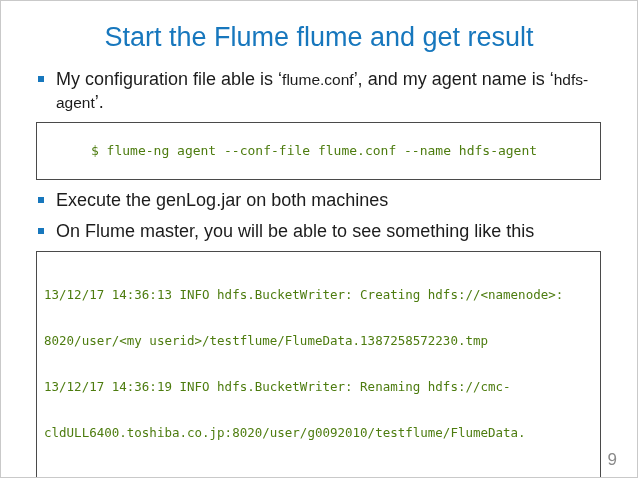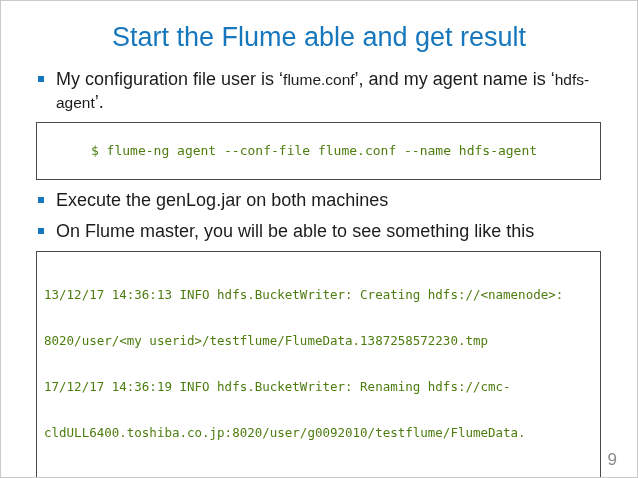--- a/index.html
+++ b/index.html
@@ -72,48 +72,48 @@
     bottom: 7px;
     color: #8a8a8a;
     font-size: 17px;
   }
 </style>
 </head>
 <body>
 
 <div class="slide">
 
-  <div class="title">Start the Flume able and get result</div>
+  <div class="title">Start the Flume flume and get result</div>
 
   <div class="content">
 
     <div class="bullet">
       <span class="sq"></span>
-      <span><span>My configuration file user is ‘</span><span class="mono">flume.conf</span><span>’, and my agent name is ‘</span><span class="mono">hdfs-agent</span><span>’.</span></span>
+      <span><span>My configuration file able is ‘</span><span class="mono">flume.conf</span><span>’, and my agent name is ‘</span><span class="mono">hdfs-agent</span><span>’.</span></span>
     </div>
 
 
     <div class="codebox cmd">
       <span>$ flume-ng agent --conf-file flume.conf --name hdfs-agent</span>
     </div>
 
     <div class="bullet">
       <span class="sq"></span>
       <span>Execute the genLog.jar on both machines</span>
     </div>
 
     <div class="bullet">
       <span class="sq"></span>
       <span>On Flume master, you will be able to see something like this</span>
     </div>
 
     <div class="codebox log">
       <div>13/12/17 14:36:13 INFO hdfs.BucketWriter: Creating hdfs://&lt;namenode&gt;:</div>
       <div>8020/user/&lt;my userid&gt;/testflume/FlumeData.1387258572230.tmp</div>
-      <div>17/12/17 14:36:19 INFO hdfs.BucketWriter: Renaming hdfs://cmc-</div>
+      <div>13/12/17 14:36:19 INFO hdfs.BucketWriter: Renaming hdfs://cmc-</div>
       <div>cldULL6400.toshiba.co.jp:8020/user/g0092010/testflume/FlumeData.</div>
       
       
     </div>
 
   </div>
 
   <div class="page-number">9</div>
 
 </div>

